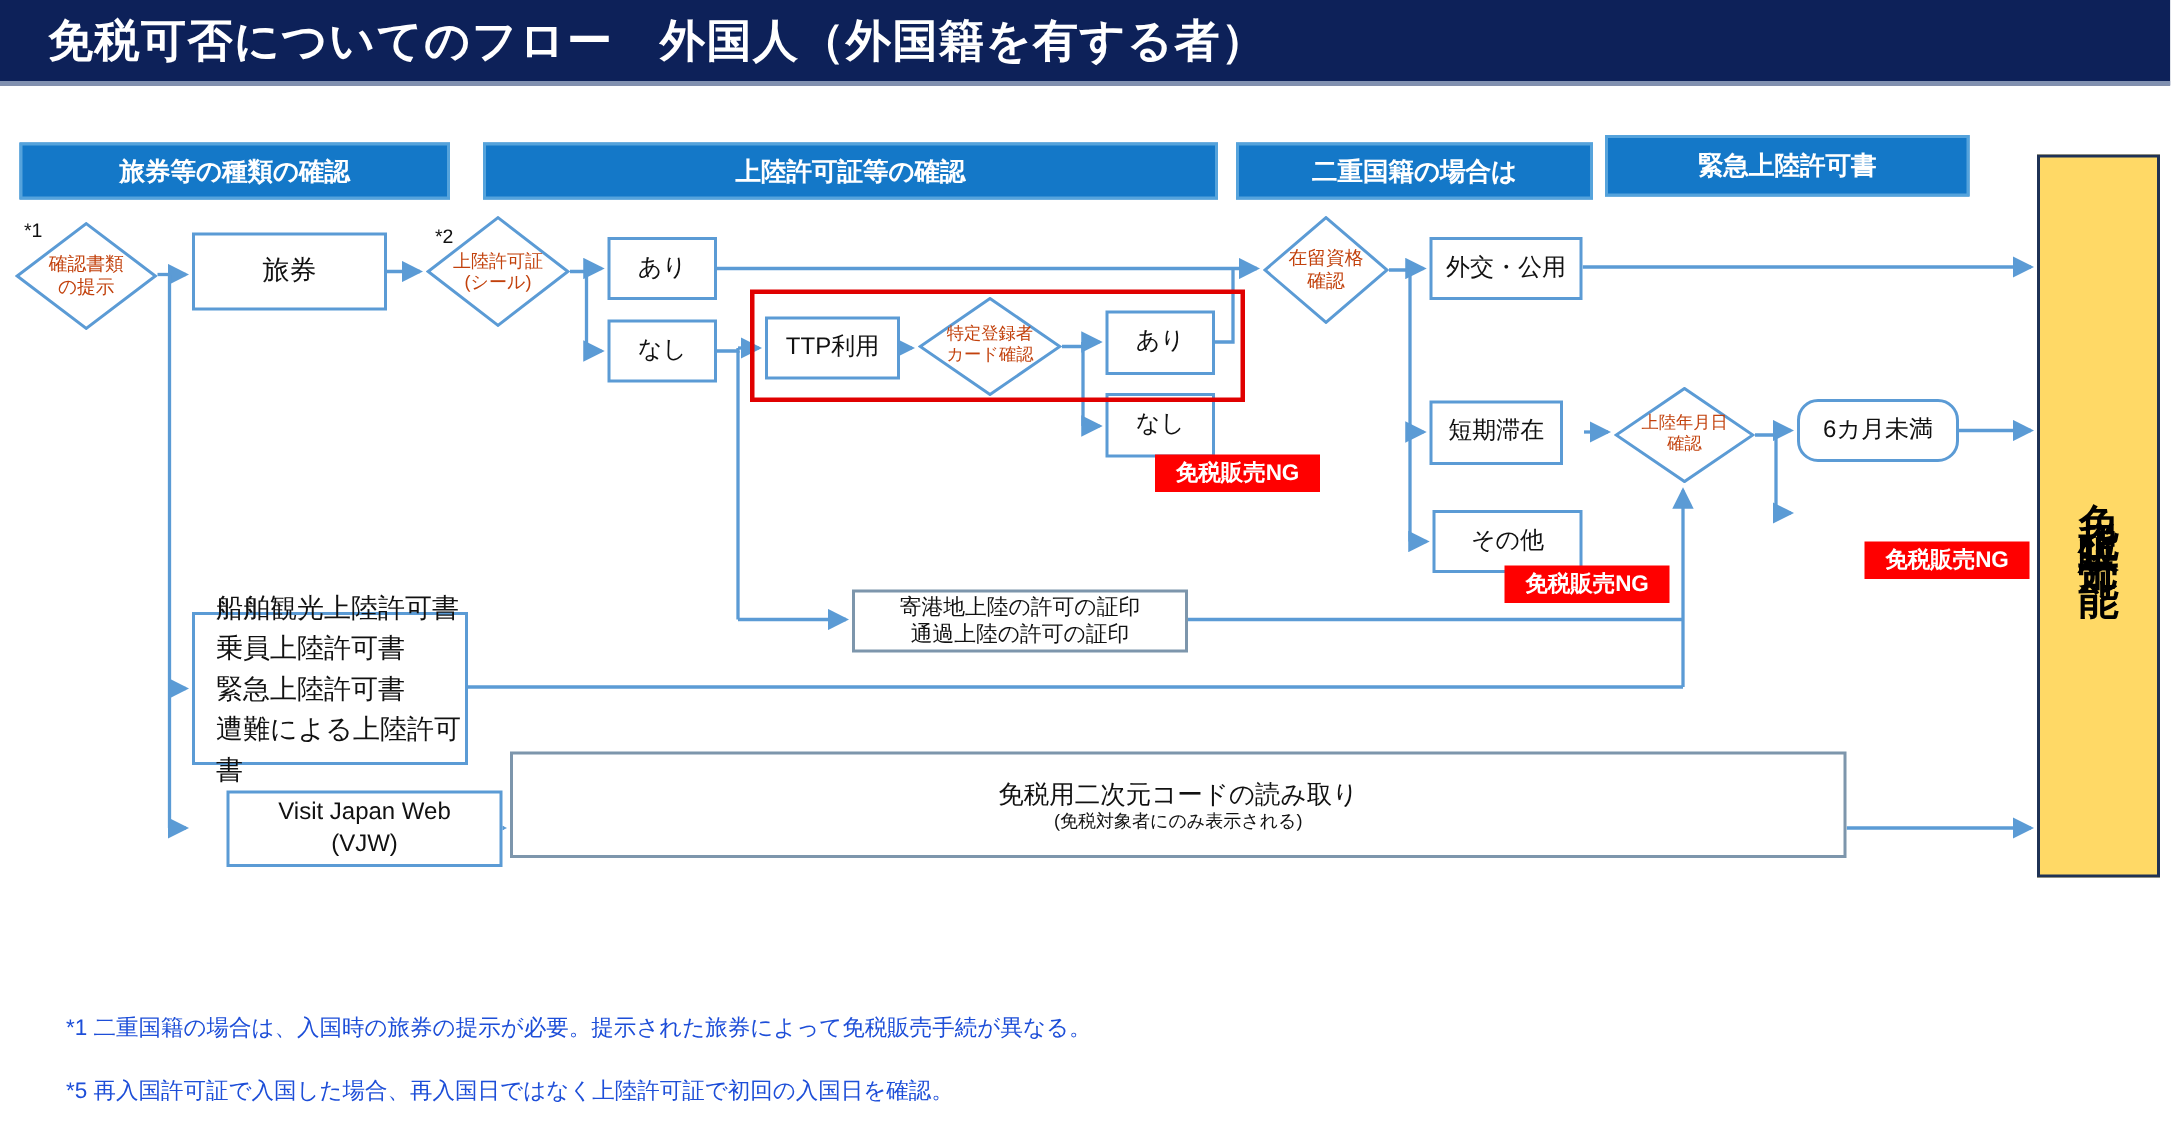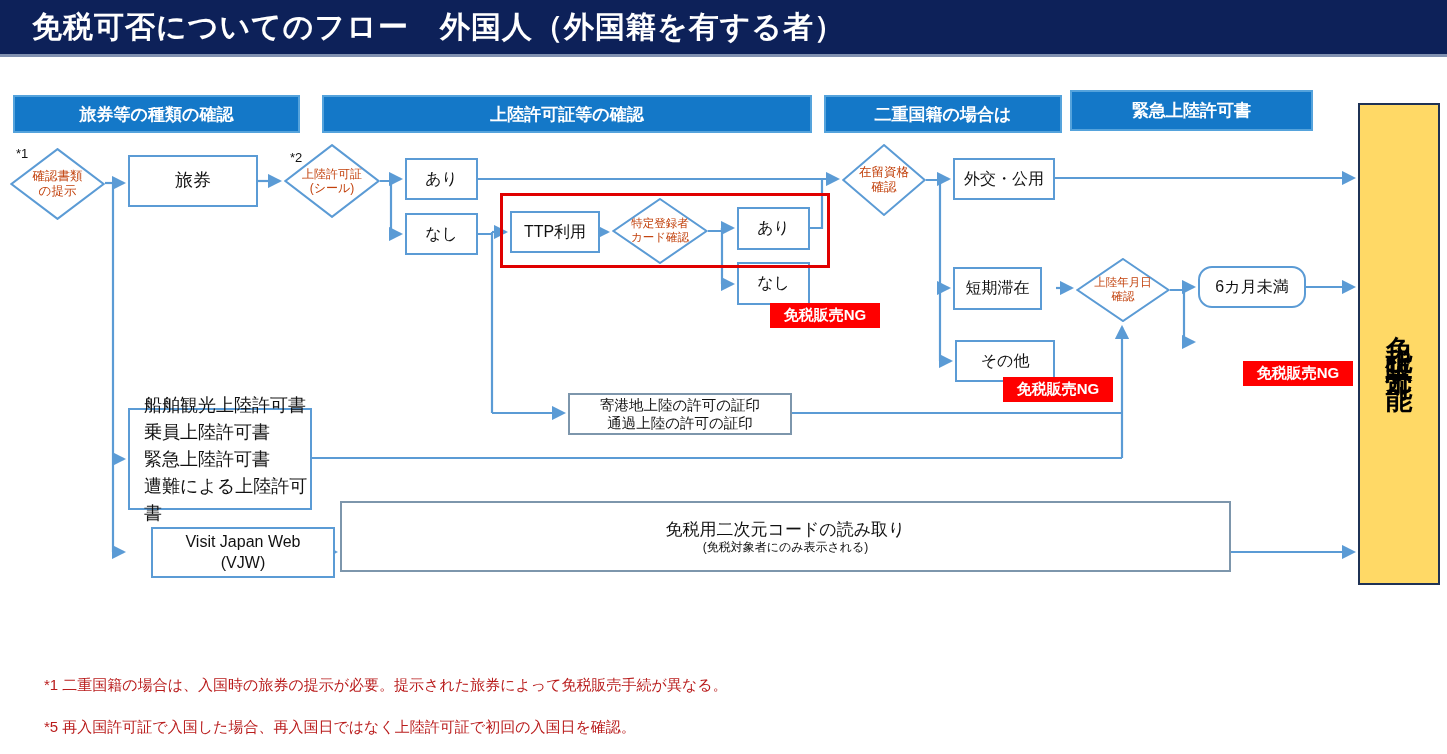--- a/index.html
+++ b/index.html
@@ -31,21 +31,21 @@
       display:flex;align-items:center;justify-content:center;white-space:pre;}
 
   .note{position:absolute;font-size:13px;color:#111;}
   .redrect{position:absolute;border:3px solid #E00000;box-sizing:border-box;}
 
   .result{position:absolute;background:#FFD966;border:2px solid #1F3255;box-sizing:border-box;
           display:flex;align-items:center;justify-content:center;}
   .result .v{writing-mode:vertical-rl;text-orientation:upright;font-weight:bold;font-size:27px;
              letter-spacing:10px;color:#000;white-space:pre;}
 
-  .fn{position:absolute;font-size:15px;color:#b91c1c;white-space:pre;}
+  .fn{position:absolute;font-size:15px;color:#1d4ed8;white-space:pre;}
   .lines{position:absolute;left:0;top:0;width:1447px;height:754px;pointer-events:none;}
 </style>
 </head>
 <body>
 
 <div class="stage">
 
   <svg class="lines" viewBox="0 0 1447 754">
     <defs>
       <marker id="arw" viewBox="0 0 10 10" refX="8.5" refY="5" markerWidth="6.5" markerHeight="6.5" orient="auto-start-reverse">

